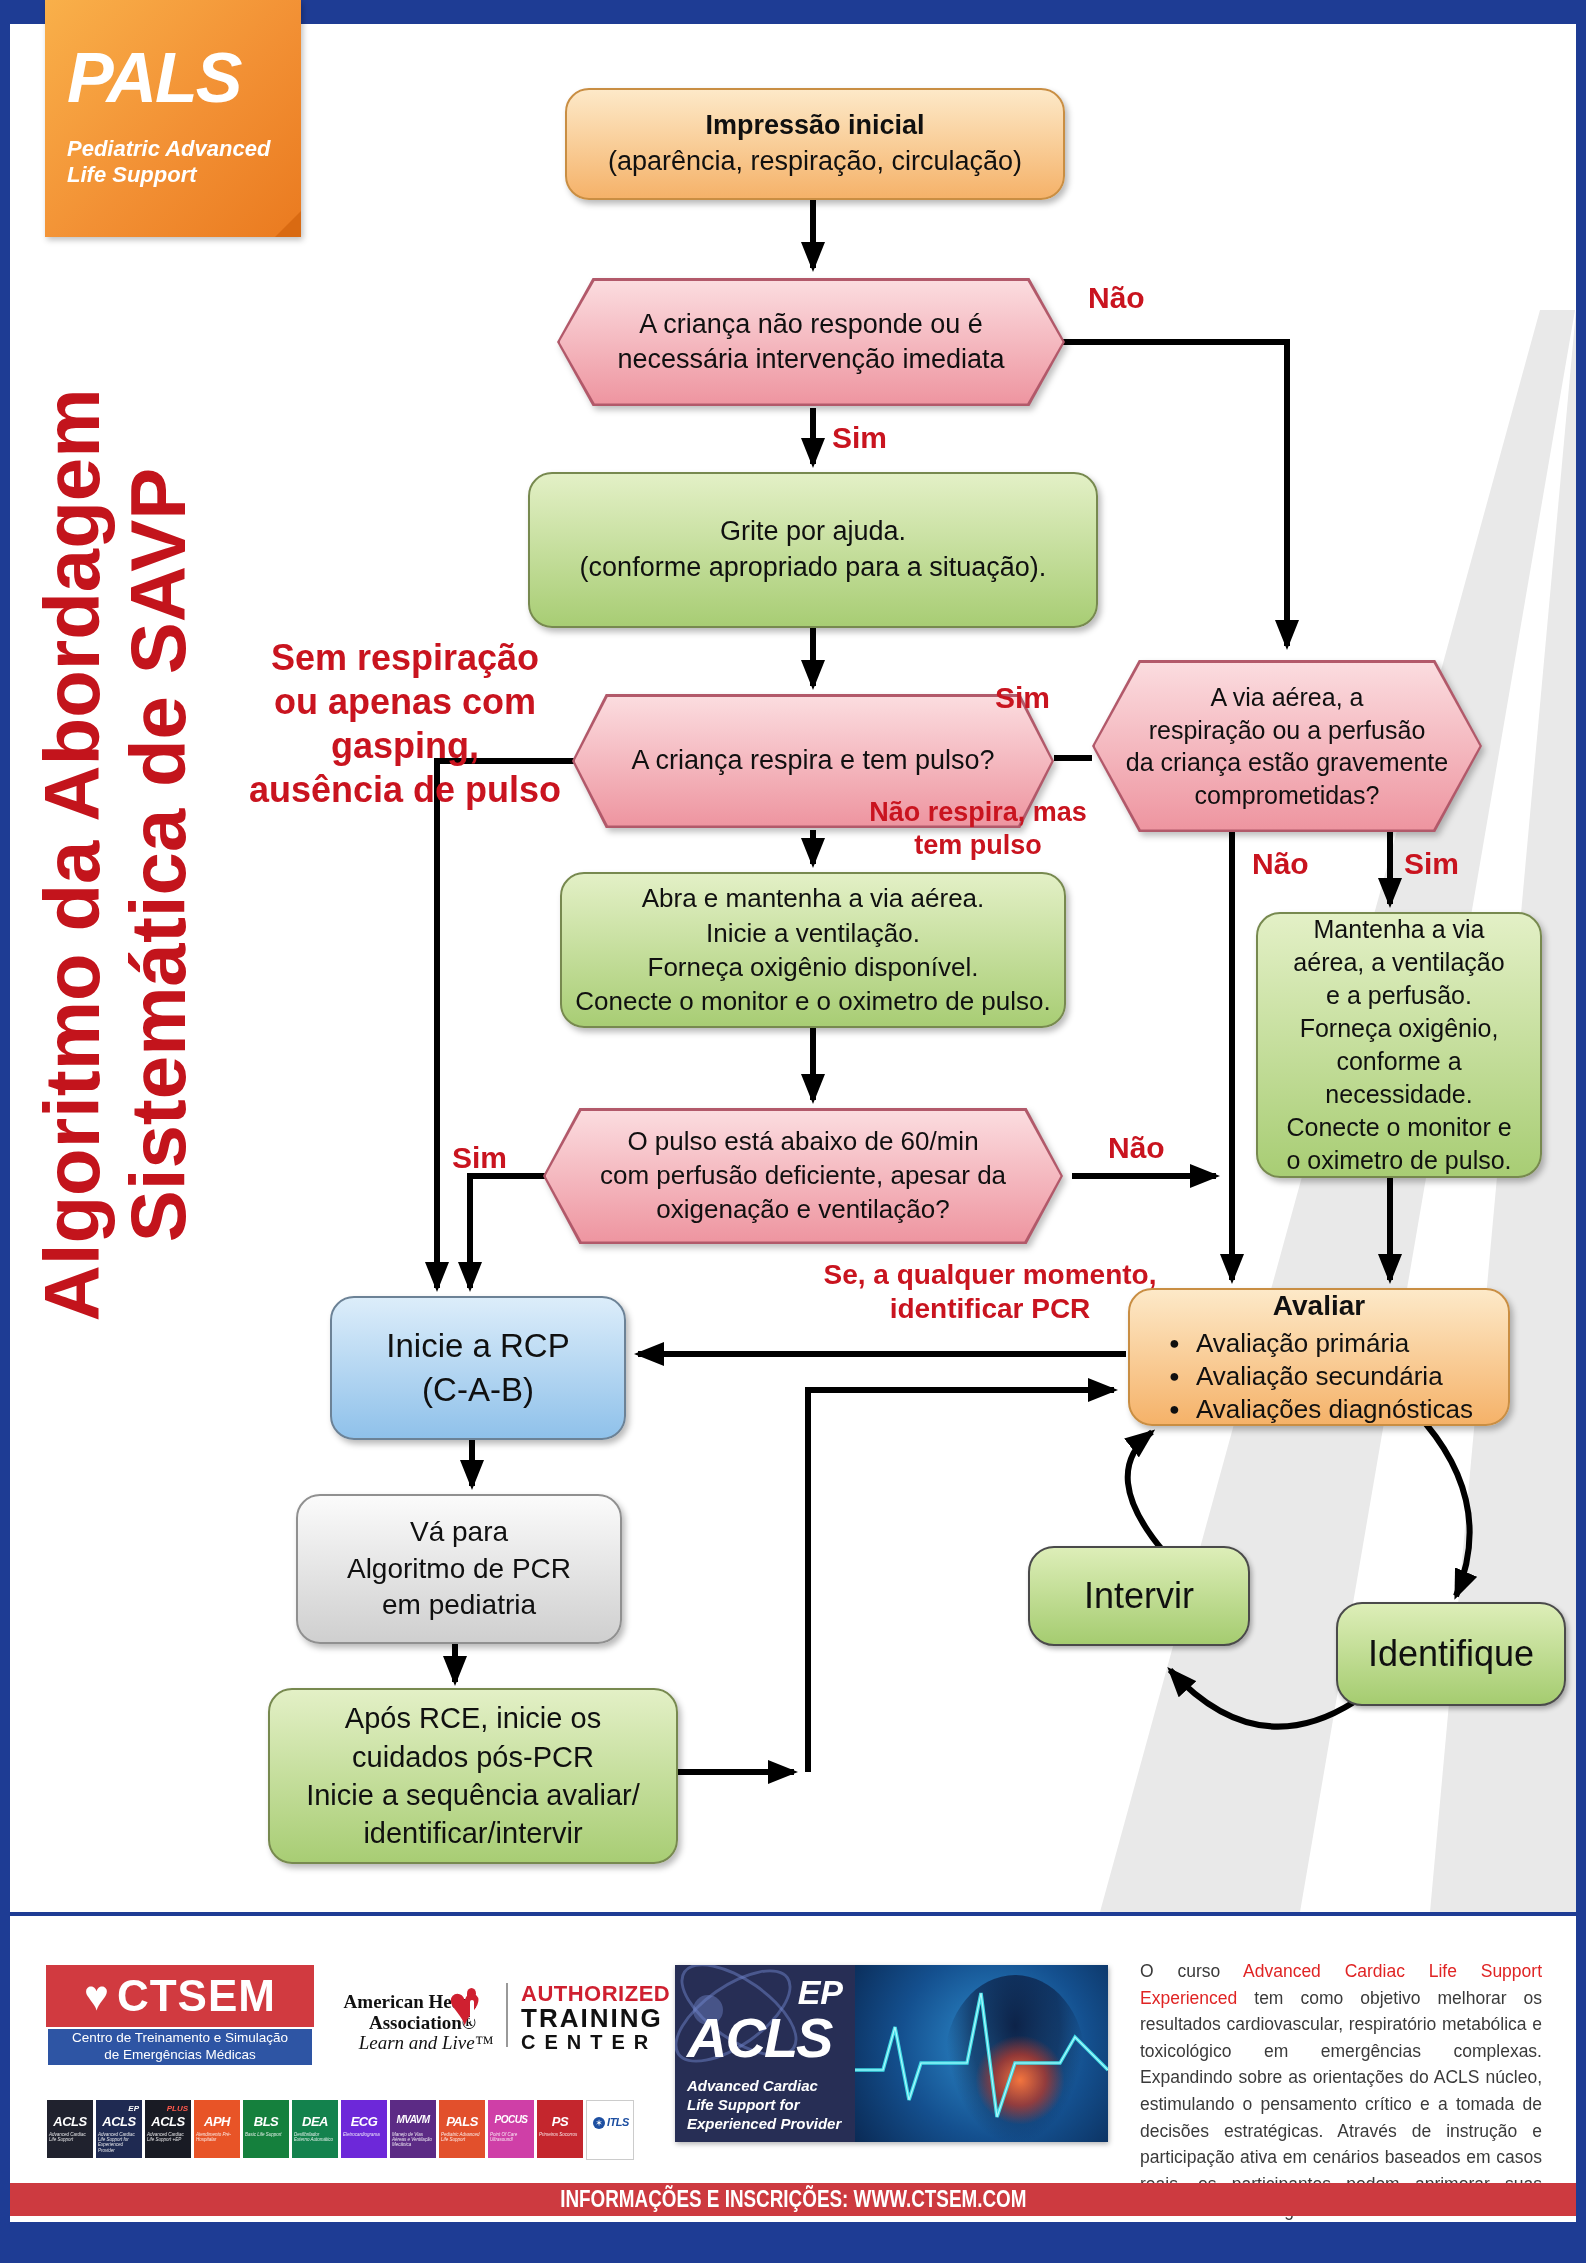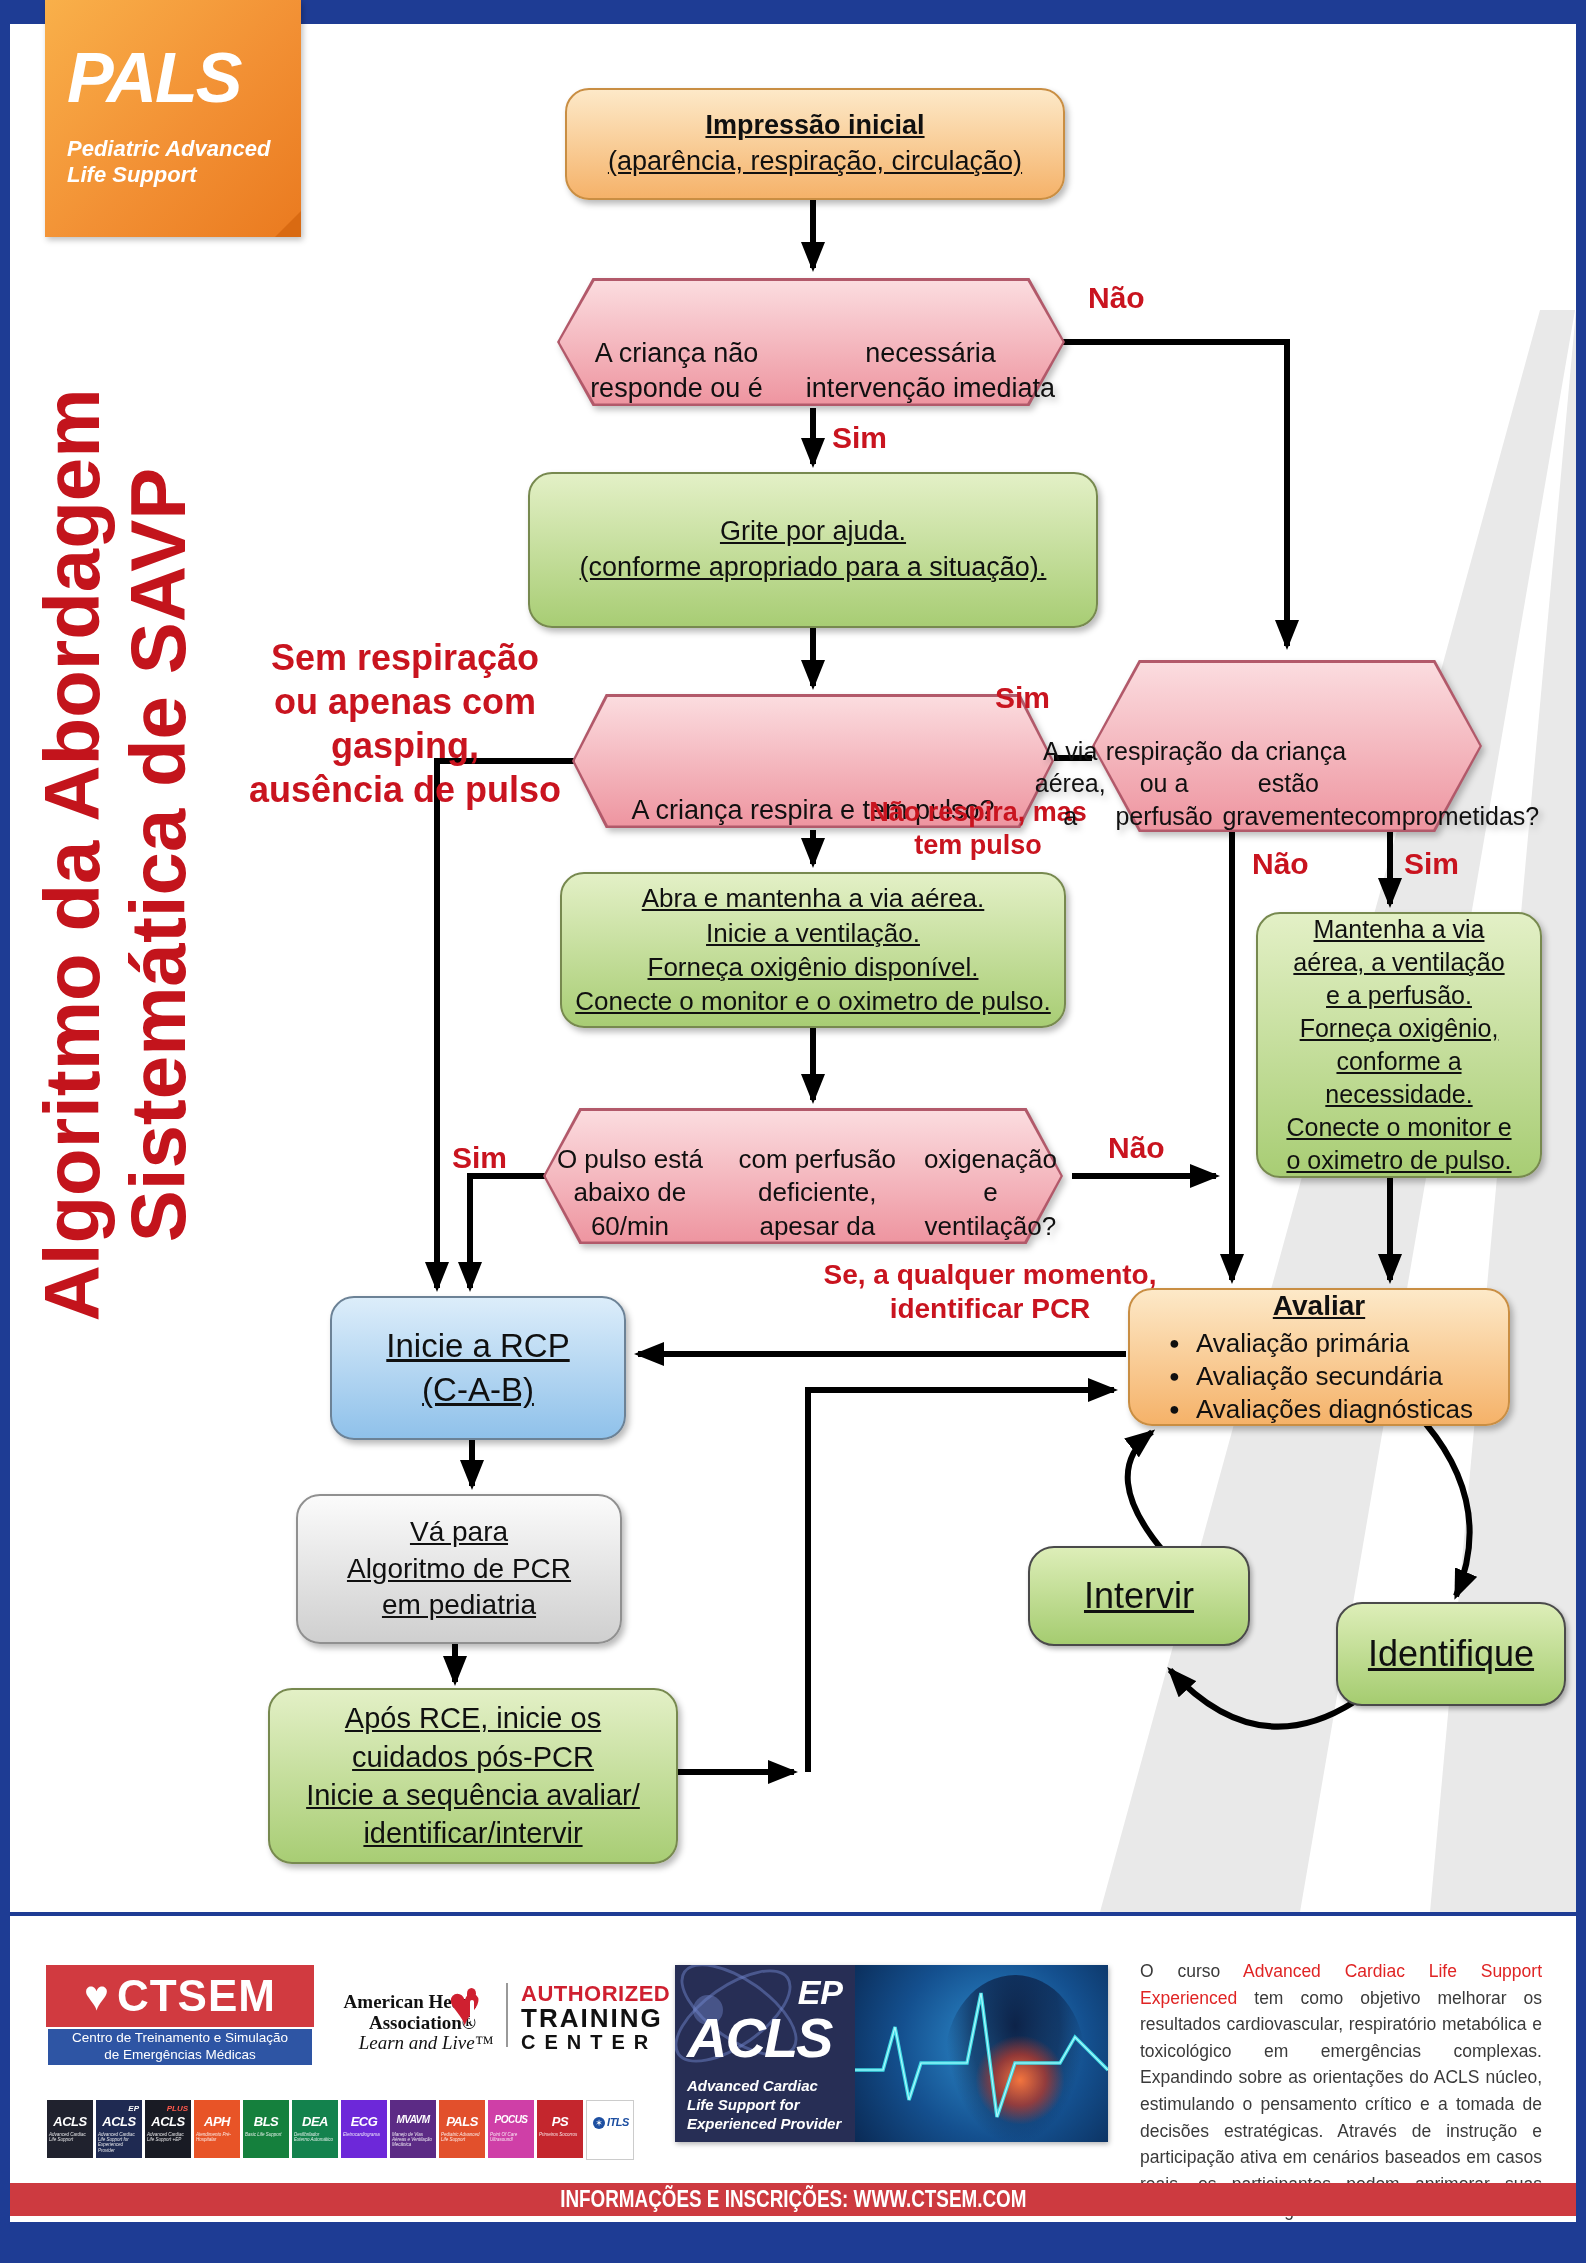--- a/index.html
+++ b/index.html
@@ -29,41 +29,41 @@
   .vtitle{position:absolute;left:-470px;top:755px;width:1200px;height:200px;transform:rotate(-90deg);
           z-index:3;text-align:center;color:#c3141c;font-weight:bold;font-size:78px;line-height:1.1;}
   .vtitle .ln{display:block;}
   
   .bg-svg{position:absolute;left:10px;top:0;z-index:0;}
   .conn-svg{position:absolute;left:0;top:0;z-index:1;}
   
   .fbox{position:absolute;z-index:2;border-radius:24px;display:flex;flex-direction:column;
         justify-content:center;align-items:center;text-align:center;font-size:27px;line-height:1.32;
         box-shadow:3px 4px 6px rgba(0,0,0,.28);}
-  .fbox .ln{display:block;text-decoration:underline;}
+  .fbox .ln{display:block;}
   .orange{background:linear-gradient(180deg,#fde9c8,#f5b269);border:2px solid #c98e43;}
   .green{background:linear-gradient(180deg,#e3f0c6,#a8cd74);border:2px solid #77894f;}
   .blueb{background:linear-gradient(180deg,#dcedfa,#8fc1ea);border:2px solid #6c8296;}
   .grayb{background:linear-gradient(180deg,#fbfbfb,#cfcfcf);border:2px solid #909090;}
   .cycleb{background:linear-gradient(180deg,#ddeeb8,#a5cc70);border:2px solid #4a4a4a;border-radius:26px;
           font-size:36px;box-shadow:2px 3px 5px rgba(0,0,0,.3);}
   .btitle{font-weight:bold;}
   
   .assess-rows{display:flex;flex-direction:column;align-items:flex-start;margin-top:2px;}
   .assess-row{display:flex;align-items:center;font-size:26px;line-height:1.28;}
   .assess-row .dot{font-size:18px;margin:0 16px 0 4px;}
   
   .hex{position:absolute;z-index:2;filter:drop-shadow(3px 4px 3px rgba(0,0,0,.25));}
   .hexb,.hexf,.hext{position:absolute;}
   .hexb{inset:0;background:#b2596a;}
   .hexf{inset:2.5px;background:linear-gradient(180deg,#fbdcdf,#ee95a0);}
   .clip7 .hexb,.clip7 .hexf{clip-path:polygon(7% 0%,93% 0%,100% 50%,93% 100%,7% 100%,0% 50%);}
   .clip12 .hexb,.clip12 .hexf{clip-path:polygon(12% 0%,88% 0%,100% 50%,88% 100%,12% 100%,0% 50%);}
-  .hext{inset:0;display:flex;justify-content:center;text-align:center;
-        font-size:27px;line-height:1.3;align-items:flex-end;}
+  .hext{inset:0;display:flex;flex-direction:column;justify-content:center;text-align:center;
+        font-size:27px;line-height:1.3;}
   
   .rlabel{position:absolute;z-index:2;color:#c9141f;font-weight:bold;font-size:30px;line-height:1.22;}
   .rlabel.center{text-align:center;}
   
   .ctsem-red{position:absolute;left:48px;top:1967px;width:264px;height:58px;background:#d13a40;z-index:2;
              display:flex;align-items:center;justify-content:center;color:#fff;box-shadow:0 0 0 2px #d13a40;}
   .ctsem-heart{font-size:42px;margin-right:8px;line-height:1;}
   .ctsem-word{font-size:44px;font-weight:800;letter-spacing:1px;}
   .ctsem-blue{position:absolute;left:48px;top:2029px;width:264px;height:36px;background:#2e55a4;z-index:2;
               display:flex;flex-direction:column;justify-content:center;text-align:center;color:#fff;

